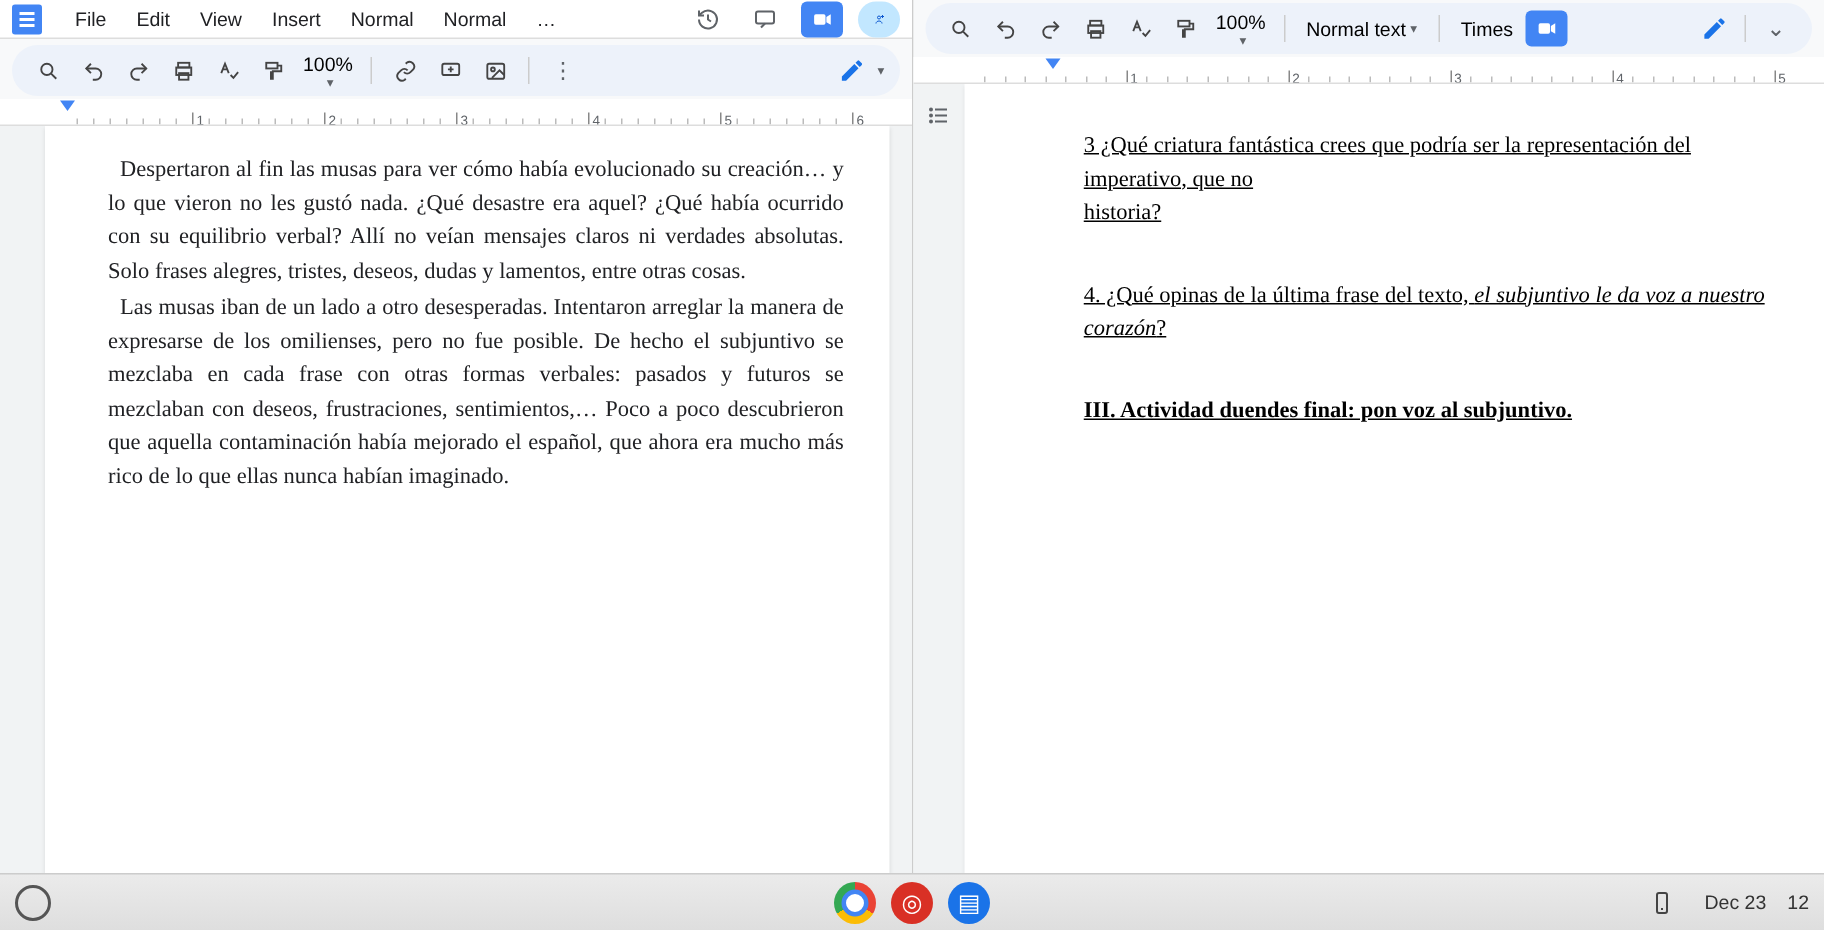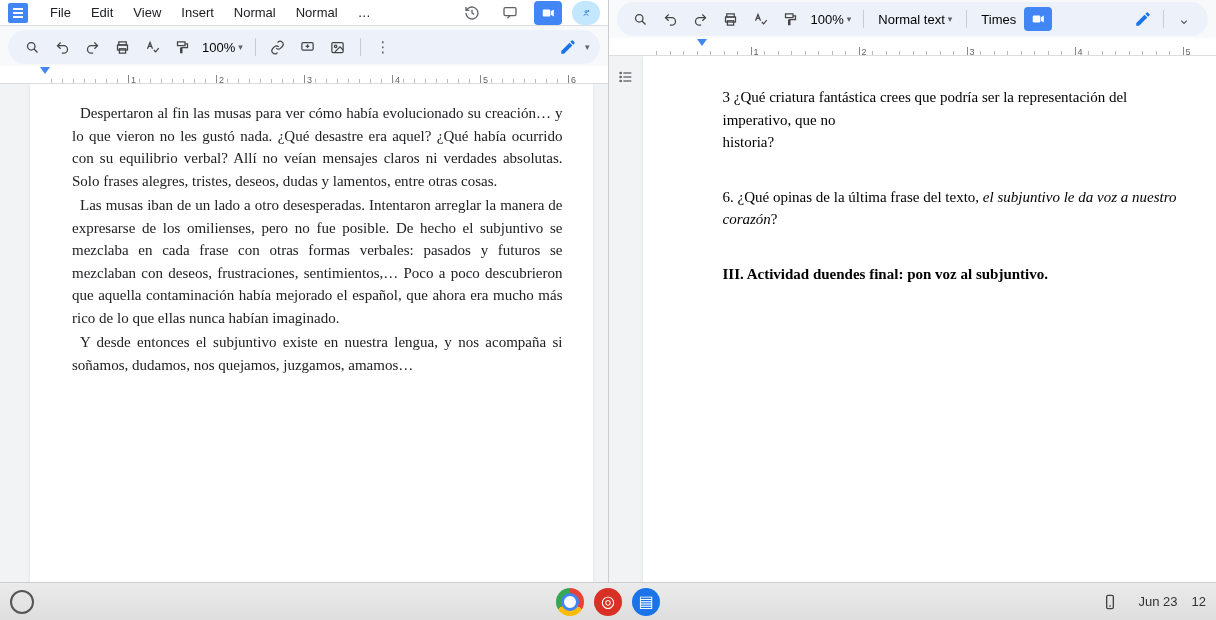--- a/index.html
+++ b/index.html
@@ -76,21 +76,21 @@
       background: #edf2fa;
       border-radius: 20px;
       margin: 4px 8px 2px 8px;
       height: 34px;
       gap: 2px;
     }
     .toolbar .sep { width: 1px; height: 18px; background: #ccc; margin: 0 6px; }
     .zoom {
       font-size: 13px;
       padding: 0 4px;
-      display: flex; align-items: center;
+      display: flex; align-items: center; flex-direction: column;
     }
     .style-select {
       font-size: 13px;
       padding: 2px 6px;
       display: flex; align-items: center;
     }
     .toolbar-right { margin-left: auto; display:flex; align-items:center; }
     .pen { color: #1a73e8; }
     .ruler {
       height: 18px;
@@ -133,20 +133,21 @@
       background: #fff;
       margin: 0 15px 0 30px;
       padding: 18px 30px 20px 42px;
       min-height: 100%;
       box-shadow: 0 1px 3px rgba(0,0,0,0.1);
       position: relative;
     }
     .page-right {
       margin: 0 0 6px 34px;
       padding: 30px 20px 20px 80px;
+      text-decoration: underline;
     }
     .doc-text {
       font-family: 'Times New Roman', serif;
       font-size: 15px;
       line-height: 1.5;
       color: #202124;
       text-align: justify;
     }
     .doc-text p { margin-bottom: 2px; text-indent: 8px; }
     .doc-text p:first-child { text-indent: 8px; }
@@ -355,21 +356,20 @@
           <div class="tick-minor" style="left: 506px;"></div>
           <div class="tick-minor" style="left: 517px;"></div>
         </div>
     </div>
 
     <div class="doc-area">
       <div class="page">
         <div class="doc-text" id="left-text">
             <p>Despertaron al fin las musas para ver cómo había evolucionado su creación… y lo que vieron no les gustó nada. ¿Qué desastre era aquel? ¿Qué había ocurrido con su equilibrio verbal? Allí no veían mensajes claros ni verdades absolutas. Solo frases alegres, tristes, deseos, dudas y lamentos, entre otras cosas.</p>
             <p>Las musas iban de un lado a otro desesperadas. Intentaron arreglar la manera de expresarse de los omilienses, pero no fue posible. De hecho el subjuntivo se mezclaba en cada frase con otras formas verbales: pasados y futuros se mezclaban con deseos, frustraciones, sentimientos,… Poco a poco descubrieron que aquella contaminación había mejorado el español, que ahora era mucho más rico de lo que ellas nunca habían imaginado.</p>
-            <p>Y desde entonces el subjuntivo existe en nuestra lengua, y nos acompaña si soñamos, dudamos, nos quejamos, juzgamos, amamos…</p>
           </div>
       </div>
     </div>
   </div>
 
   <div class="window">
     <div class="toolbar" style="margin-top:2px;">
       <span class="icon-btn">
         <svg width="15" height="15" viewBox="0 0 24 24" fill="none" stroke="#444" stroke-width="2">
             <circle cx="10" cy="10" r="6"></circle>
@@ -493,21 +493,21 @@
             <circle cx="4" cy="12" r="1"></circle>
             <circle cx="4" cy="18" r="1"></circle>
           </svg>
       </span>
       <div class="page page-right">
         <div class="q-block">
           <span>3 ¿Qué criatura fantástica crees que podría ser la representación del imperativo, que no </span><br>
           <span>historia?</span>
         </div>
         <div class="q-block">
-          <span>6. ¿Qué opinas de la última frase del texto, </span><span class="italic">el subjuntivo le da voz a nuestro corazón</span><span>?</span>
+          <span>4. ¿Qué opinas de la última frase del texto, </span><span class="italic">el subjuntivo le da voz a nuestro corazón</span><span>?</span>
         </div>
         <div class="q-block">
           <span class="q-heading">III. Actividad duendes final: pon voz al subjuntivo.</span>
         </div>
       </div>
     </div>
   </div>
 </div>
 
 <div class="shelf">
@@ -517,16 +517,16 @@
     <div class="shelf-app app-red">◎</div>
     <div class="shelf-app app-blue">▤</div>
   </div>
   <div class="shelf-right">
     <span class="icon-btn">
       <svg width="16" height="16" viewBox="0 0 24 24" fill="none" stroke="#444" stroke-width="2">
           <rect x="7" y="2" width="10" height="20" rx="2"></rect>
           <line x1="11" y1="18" x2="13" y2="18"></line>
         </svg>
     </span>
-    <span>Jun 23</span>
+    <span>Dec 23</span>
     <span>12</span>
   </div>
 </div>
 
 </body></html>

